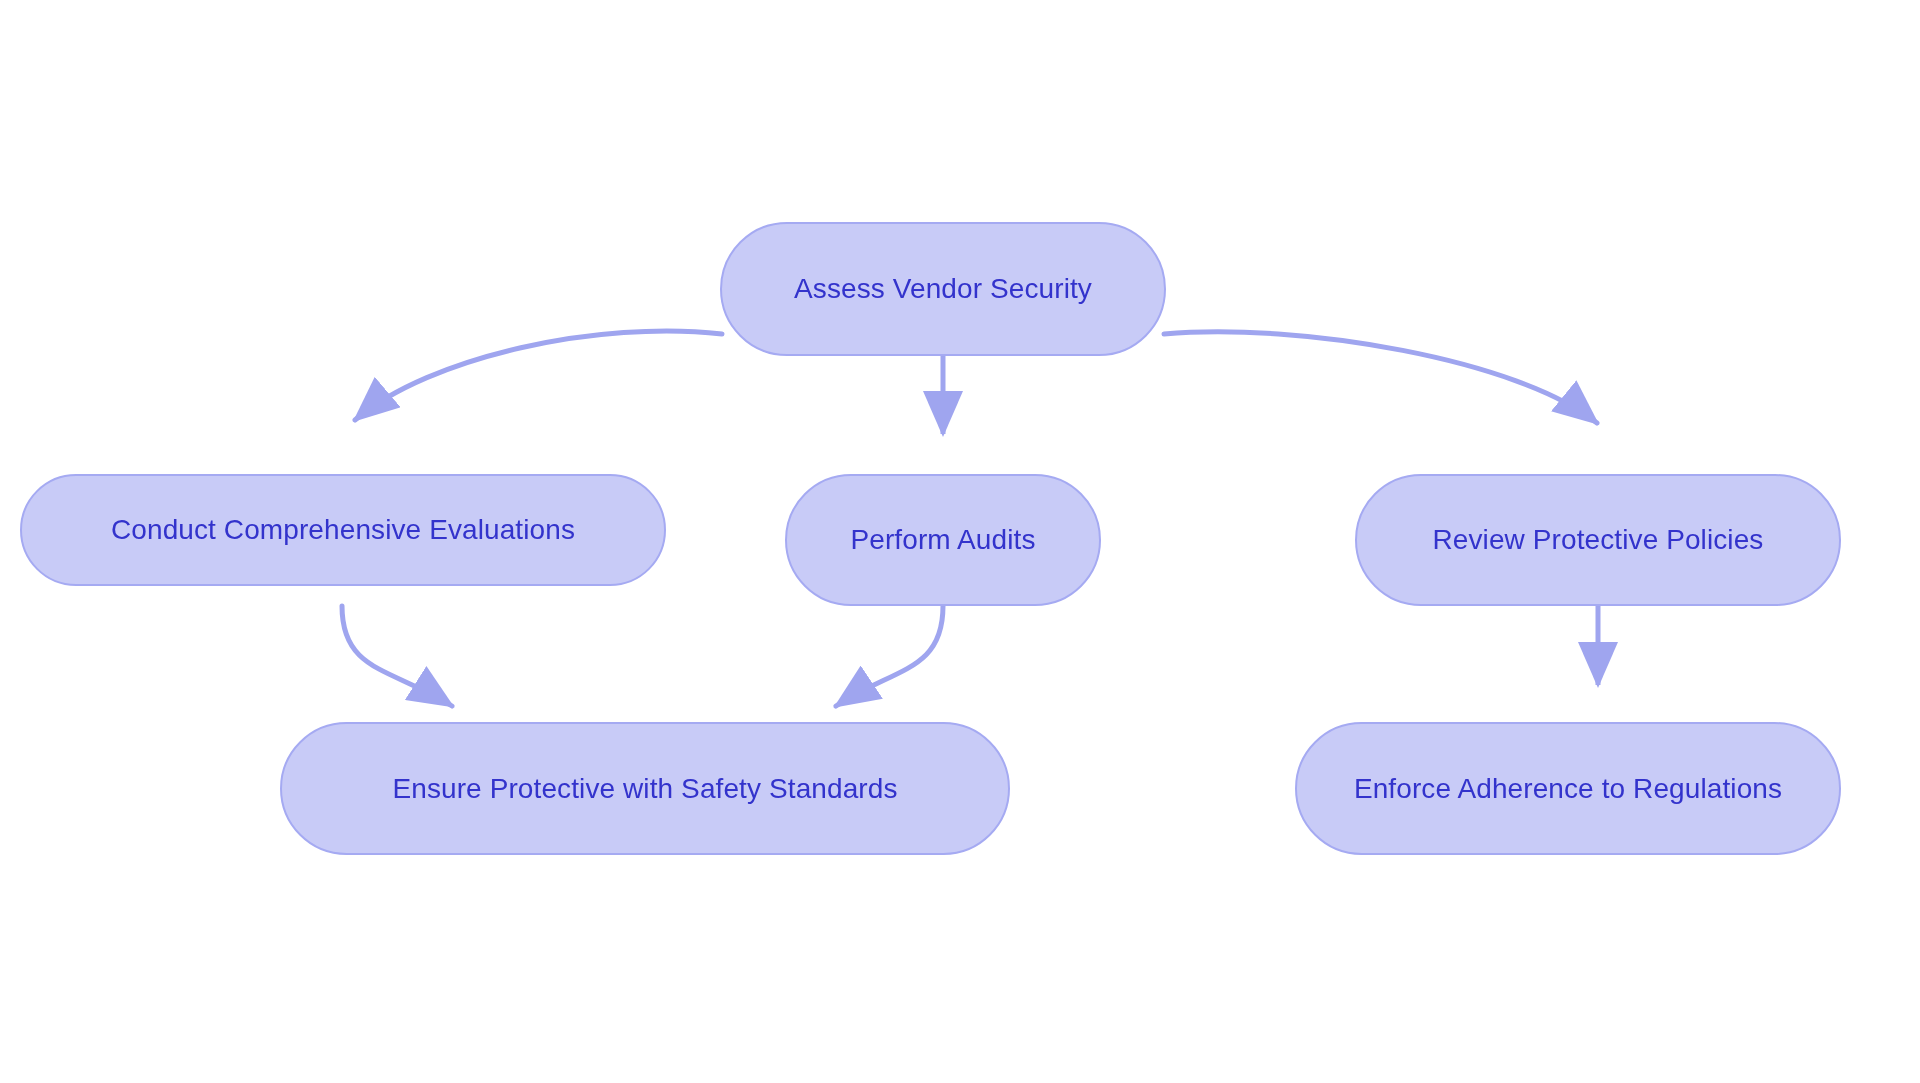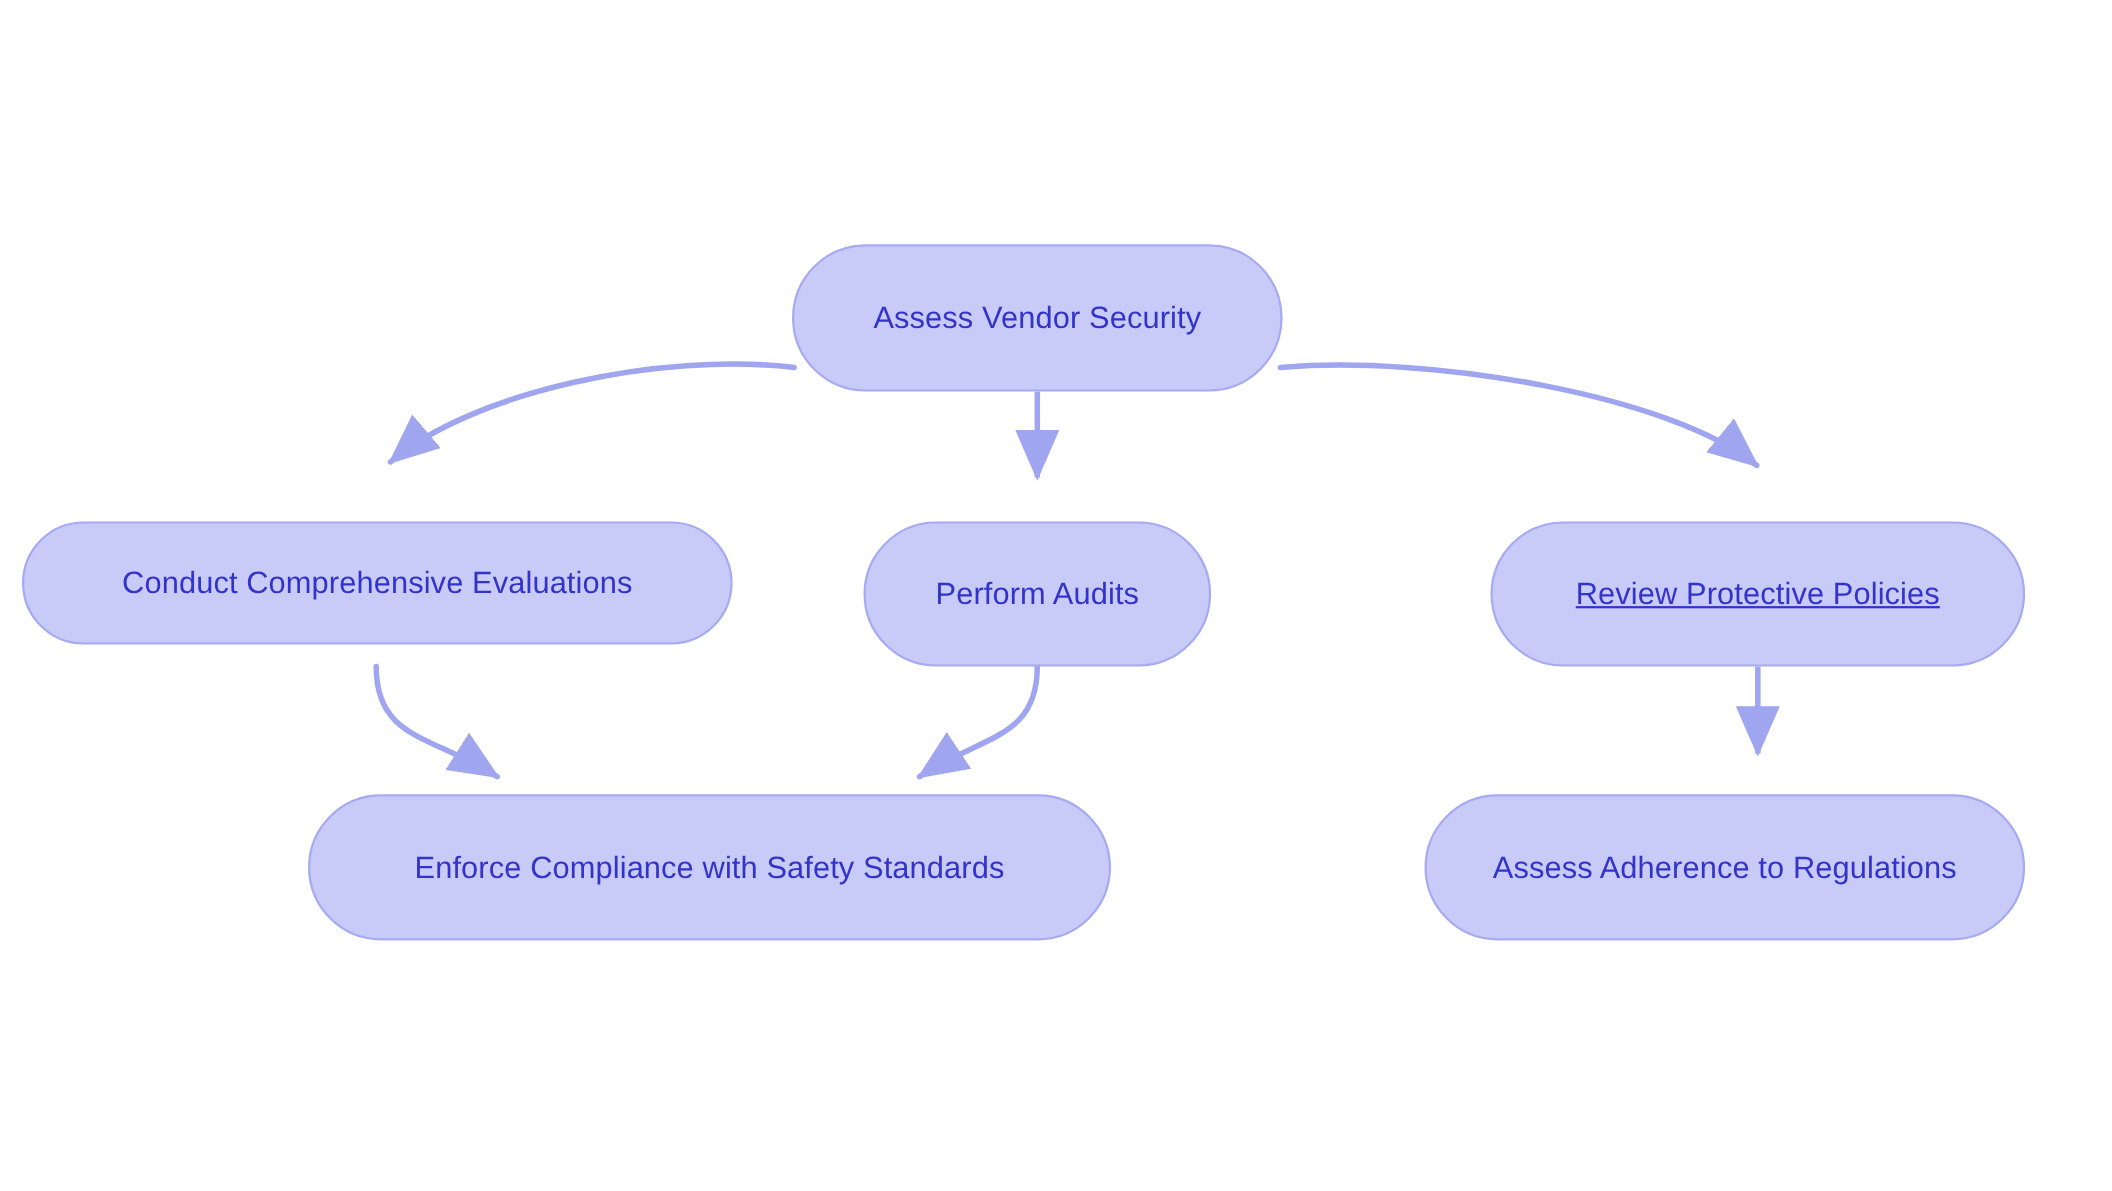--- a/index.html
+++ b/index.html
@@ -44,21 +44,21 @@
   }
   .node-label {
     color: #3333cc;
     line-height: 1;
     padding: 0 10px;
   }
   
   #node-root          { left: 720px;  top: 222px; width: 446px; height: 134px; }
   #node-evaluations   { left: 20px;   top: 474px; width: 646px; height: 112px; }
   #node-audits        { left: 785px;  top: 474px; width: 316px; height: 132px; align-items: center; }
-  #node-policies      { left: 1355px; top: 474px; width: 486px; height: 132px; text-decoration: underline; }
+  #node-policies      { left: 1355px; top: 474px; width: 486px; height: 132px; }
   #node-compliance    { left: 280px;  top: 722px; width: 730px; height: 133px; }
   #node-regulations   { left: 1295px; top: 722px; width: 546px; height: 133px; }
 </style>
 </head>
 <body>
 
 <div id="canvas">
 
   <svg id="edge-layer" viewBox="0 0 1920 1083" width="1920" height="1083" xmlns="http://www.w3.org/2000/svg">
     <defs>
@@ -90,20 +90,20 @@
 
   <div class="node" id="node-audits">
     <span class="node-label">Perform Audits</span>
   </div>
 
   <div class="node" id="node-policies">
     <span class="node-label">Review Protective Policies</span>
   </div>
 
   <div class="node" id="node-compliance">
-    <span class="node-label">Enforce Compliance with Safety Standards</span>
+    <span class="node-label">Ensure Protective with Safety Standards</span>
   </div>
 
   <div class="node" id="node-regulations">
-    <span class="node-label">Assess Adherence to Regulations</span>
+    <span class="node-label">Enforce Adherence to Regulations</span>
   </div>
 
 </div>
 
 </body></html>

